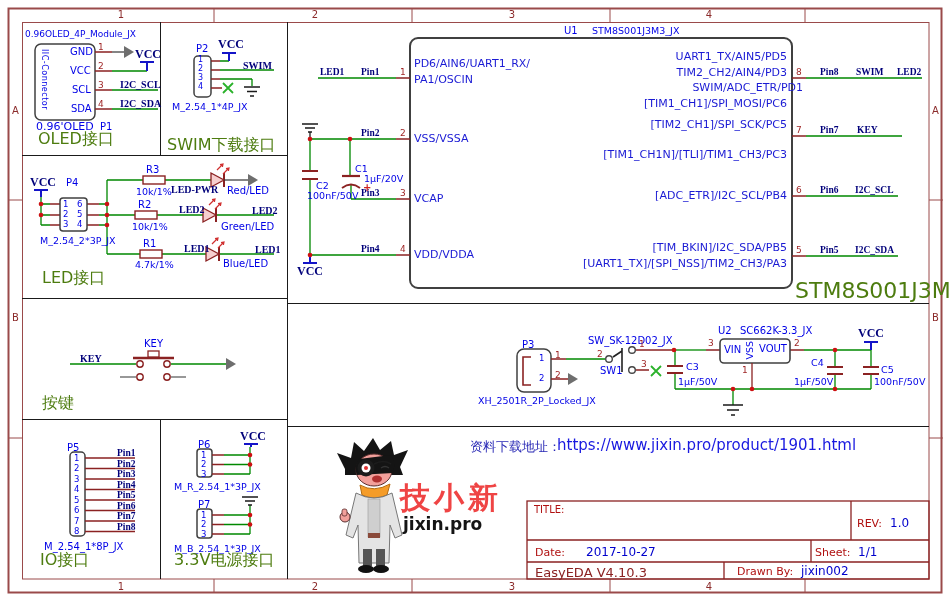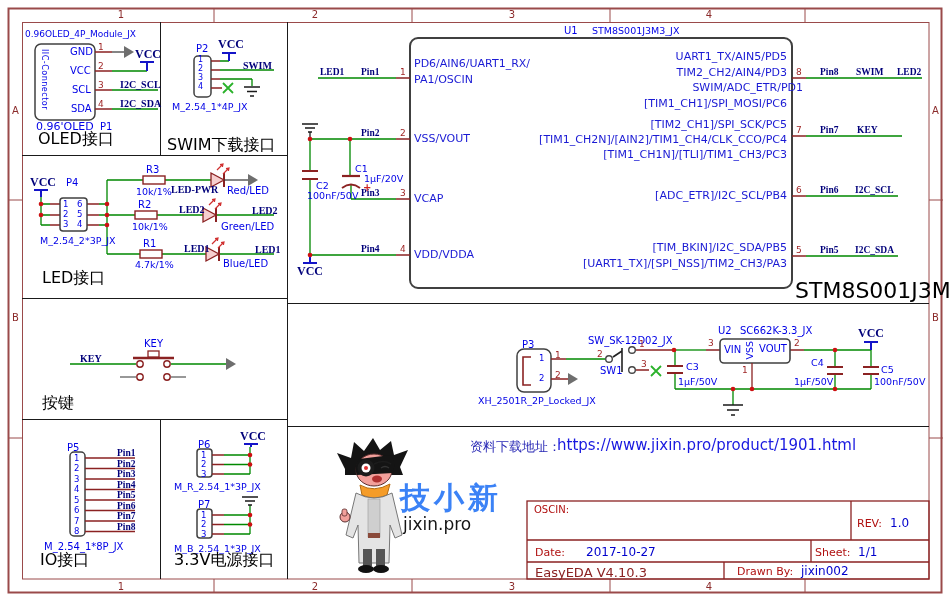--- a/index.html
+++ b/index.html
@@ -9,31 +9,31 @@
   .lbl{position:absolute;line-height:1;white-space:pre}
   .cmp{color:#0000e6;font-size:10px}
   .c9{font-size:9.5px}.c11{font-size:11px}
   .net{font-family:"Liberation Serif","DejaVu Serif",serif;font-weight:bold;color:#00007a;font-size:10px}
   .n9{font-size:9.5px}
   .vcc{font-family:"Liberation Serif","DejaVu Serif",serif;font-weight:bold;color:#00007a;font-size:12px}
   .pnum{color:#9c1f1f;font-size:9px}
   .bnum{color:#0000e6;font-size:8.5px}
   .fn{color:#1a1ad4;font-size:11px}
   .rt{text-align:right}
-  .red{color:#000000;font-size:16px}
+  .red{color:#4d7c0f;font-size:16px}
   .frameno{color:#8b2b2b;font-size:10px}
   .ctr{transform:translateX(-50%)}
   .vrt{writing-mode:vertical-rl;font-size:8px;color:#0000e6;letter-spacing:.5px}
   .vrtu{writing-mode:vertical-rl;transform:rotate(180deg);font-size:9.5px;color:#0000e6}
   .tbr{color:#b01010;font-size:11px}
   .tbb{color:#0000cc;font-size:12px}
   .url1{color:#2929b5;font-size:13px}
   .url2{color:#1a1ae0;font-size:15px}
-  .logo1{font-size:30px;font-weight:bold;color:#3b82f6;letter-spacing:4px}
-  .logo2{font-size:17px;font-weight:normal;color:#141414}
+  .logo1{font-size:30px;font-weight:bold;color:#ef4444;letter-spacing:4px}
+  .logo2{font-size:17px;font-weight:bold;color:#141414}
   .plus{color:#cc2222;font-size:10px;font-weight:bold}
 </style>
 </head>
 <body>
 
 <div class="sheet">
 
 <svg width="950" height="601" viewBox="0 0 950 601">
 
   <g stroke="#9a4a4a" fill="none">
@@ -335,29 +335,28 @@
 <span class="lbl pnum" style="left:400px;top:129px">2</span>
 <span class="lbl pnum" style="left:400px;top:189px">3</span>
 <span class="lbl pnum" style="left:400px;top:245px">4</span>
 <span class="lbl net n9" style="left:320px;top:68px">LED1</span>
 <span class="lbl net n9" style="left:361px;top:68px">Pin1</span>
 <span class="lbl net n9" style="left:361px;top:129px">Pin2</span>
 <span class="lbl net n9" style="left:361px;top:189px">Pin3</span>
 <span class="lbl net n9" style="left:361px;top:245px">Pin4</span>
 <span class="lbl fn" style="left:414px;top:58px">PD6/AIN6/UART1_RX/</span>
 <span class="lbl fn" style="left:414px;top:74px">PA1/OSCIN</span>
-<span class="lbl fn" style="left:414px;top:133px">VSS/VOUT</span>
+<span class="lbl fn" style="left:414px;top:133px">VSS/VSSA</span>
 <span class="lbl fn" style="left:414px;top:193px">VCAP</span>
 <span class="lbl fn" style="left:414px;top:249px">VDD/VDDA</span>
 <span class="lbl fn rt" style="right:163px;top:51px">UART1_TX/AIN5/PD5</span>
 <span class="lbl fn rt" style="right:163px;top:67px">TIM2_CH2/AIN4/PD3</span>
 <span class="lbl fn rt" style="right:147px;top:82px">SWIM/ADC_ETR/PD1</span>
 <span class="lbl fn rt" style="right:163px;top:98px">[TIM1_CH1]/SPI_MOSI/PC6</span>
 <span class="lbl fn rt" style="right:163px;top:119px">[TIM2_CH1]/SPI_SCK/PC5</span>
-<span class="lbl fn rt" style="right:163px;top:134px">[TIM1_CH2N]/[AIN2]/TIM1_CH4/CLK_CCO/PC4</span>
 <span class="lbl fn rt" style="right:163px;top:149px">[TIM1_CH1N]/[TLI]/TIM1_CH3/PC3</span>
 <span class="lbl fn rt" style="right:163px;top:190px">[ADC_ETR]/I2C_SCL/PB4</span>
 <span class="lbl fn rt" style="right:163px;top:242px">[TIM_BKIN]/I2C_SDA/PB5</span>
 <span class="lbl fn rt" style="right:163px;top:258px">[UART1_TX]/[SPI_NSS]/TIM2_CH3/PA3</span>
 <span class="lbl pnum" style="left:796px;top:68px">8</span>
 <span class="lbl pnum" style="left:796px;top:126px">7</span>
 <span class="lbl pnum" style="left:796px;top:186px">6</span>
 <span class="lbl pnum" style="left:796px;top:246px">5</span>
 <span class="lbl net n9" style="left:820px;top:68px">Pin8</span>
 <span class="lbl net n9" style="left:856px;top:68px">SWIM</span>
@@ -401,21 +400,21 @@
 <span class="lbl cmp c9" style="left:794px;top:377px">1µF/50V</span>
 <span class="lbl cmp c9" style="left:881px;top:365px">C5</span>
 <span class="lbl cmp c9" style="left:874px;top:377px">100nF/50V</span>
 <span class="lbl vcc" style="left:858px;top:327px">VCC</span>
 
 <span class="lbl url1" style="left:470px;top:440px">资料下载地址：</span>
 <span class="lbl url2" style="left:557px;top:438px">https://www.jixin.pro/product/1901.html</span>
 <span class="lbl logo1" style="left:400px;top:483px">技小新</span>
 <span class="lbl logo2" style="left:403px;top:516px">jixin.pro</span>
 
-<span class="lbl tbr" style="left:534px;top:505px;font-size:10px">OSCIN:</span>
+<span class="lbl tbr" style="left:534px;top:505px;font-size:10px">TITLE:</span>
 <span class="lbl tbr" style="left:857px;top:518px">REV:</span>
 <span class="lbl tbb" style="left:890px;top:517px">1.0</span>
 <span class="lbl tbr" style="left:535px;top:547px">Date:</span>
 <span class="lbl tbb" style="left:586px;top:546px">2017-10-27</span>
 <span class="lbl tbr" style="left:815px;top:547px">Sheet:</span>
 <span class="lbl tbb" style="left:858px;top:546px">1/1</span>
 <span class="lbl" style="left:535px;top:566px;color:#8b2222;font-size:13px">EasyEDA V4.10.3</span>
 <span class="lbl tbr" style="left:737px;top:566px">Drawn By:</span>
 <span class="lbl tbb" style="left:801px;top:565px">jixin002</span>
 

